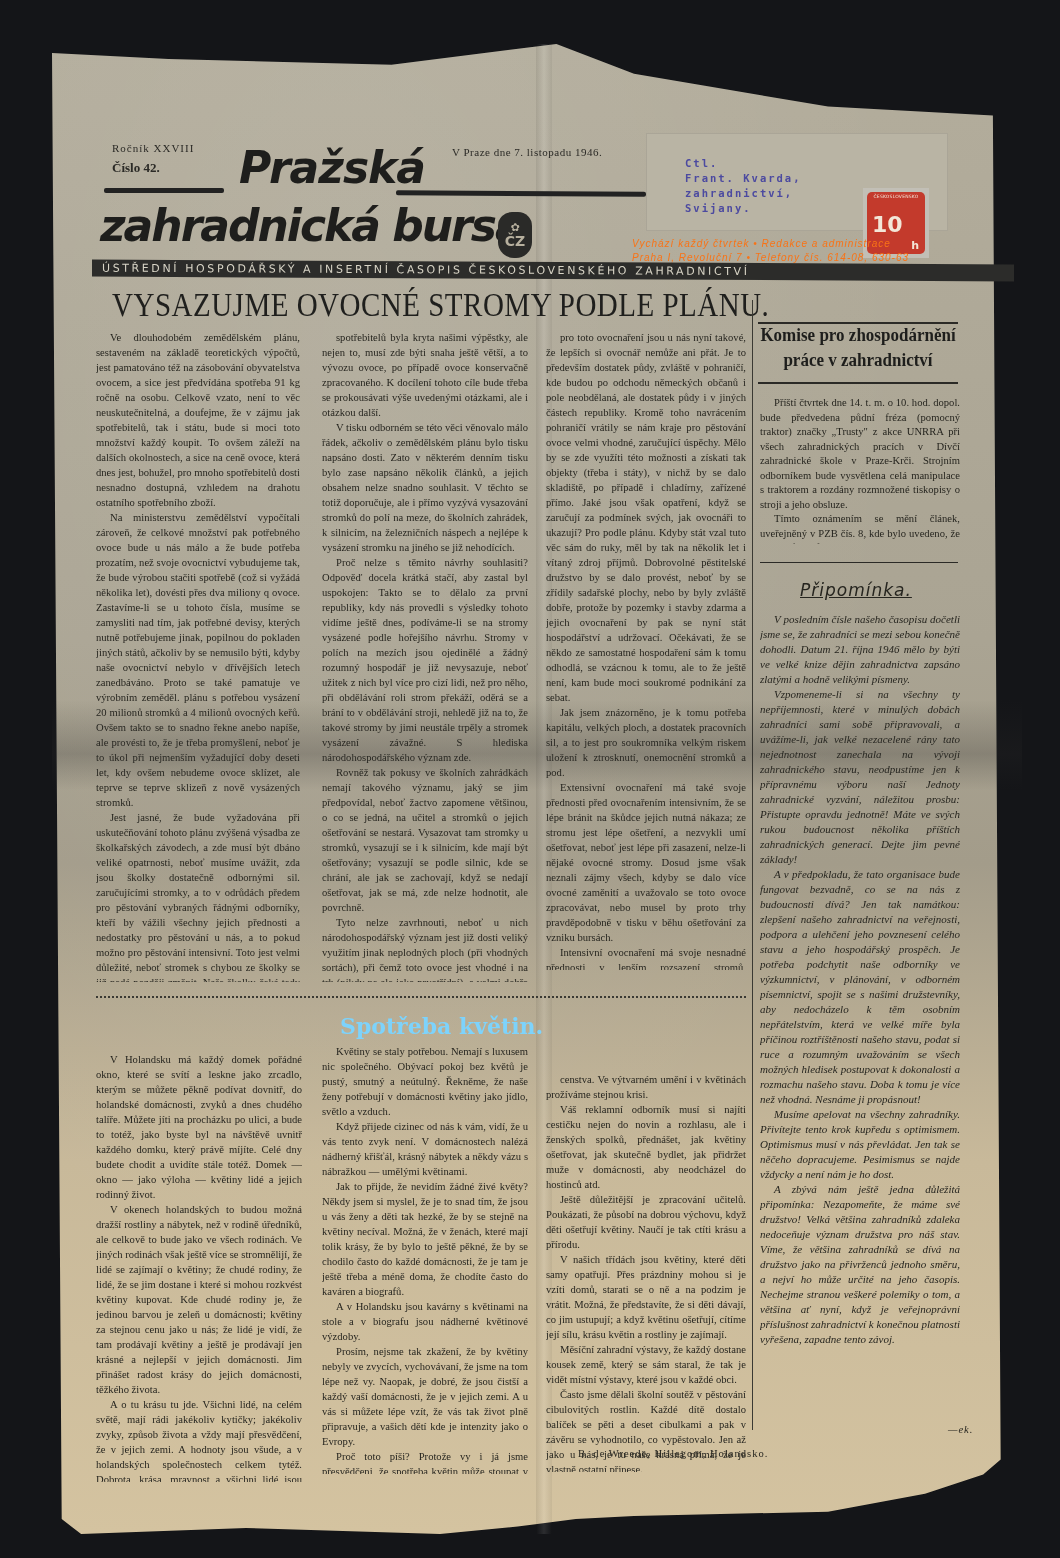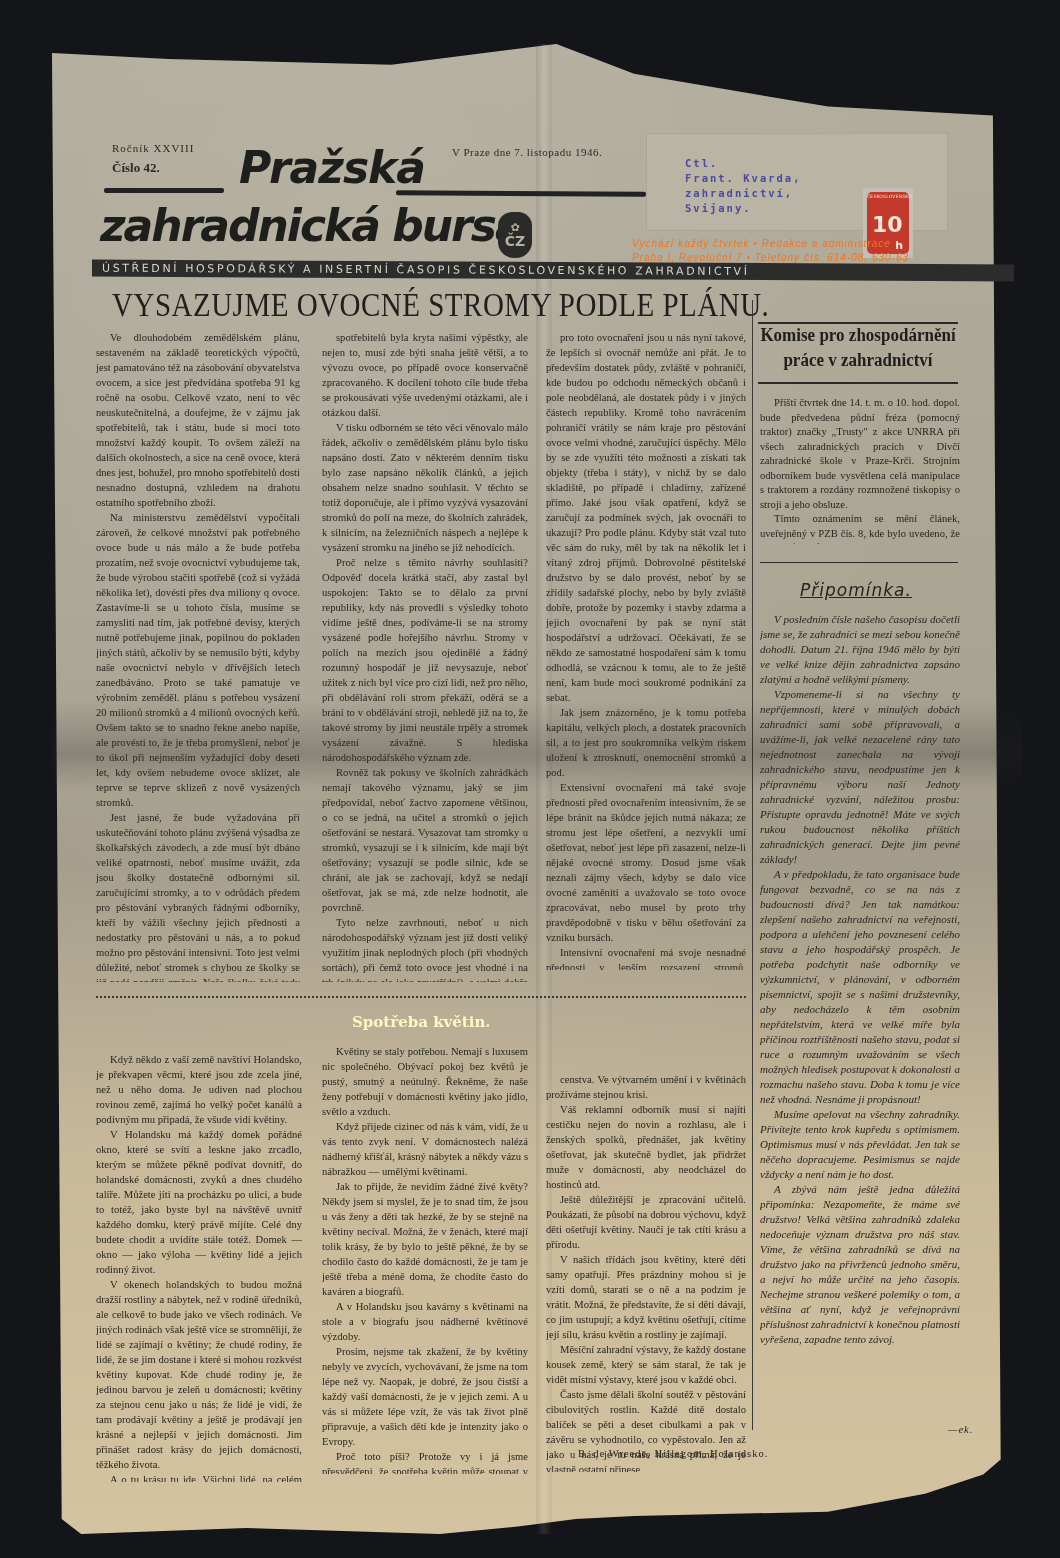--- a/index.html
+++ b/index.html
@@ -16,35 +16,35 @@
   .meta{font-family:"Liberation Serif",serif;font-size:11px;color:#2b2a26;letter-spacing:1px;}
   .meta2{font-family:"Liberation Serif",serif;font-size:13px;color:#2b2a26;}
   .title1{font-family:"DejaVu Sans",sans-serif;font-weight:bold;font-style:italic;font-size:44px;color:#1e1e1c;letter-spacing:-1px;line-height:1;margin-left:11px;}
   .title2{font-family:"DejaVu Sans",sans-serif;font-weight:bold;font-style:italic;font-size:44px;color:#1e1e1c;letter-spacing:-2px;line-height:1;}
   .rule-thick{position:absolute;height:5px;background:#222;border-radius:2px;}
   .logo{position:absolute;left:498px;top:212px;width:34px;height:46px;border-radius:14px 14px 16px 16px;background:#2a2a28;color:#b7b09e;font-family:"DejaVu Sans",sans-serif;font-weight:bold;font-size:14px;display:flex;flex-direction:column;align-items:center;justify-content:center;}
   .logo .star{font-size:11px;line-height:1;}
   .banner{position:absolute;left:92px;top:262px;width:922px;height:17px;background:#2c2c2a;color:#d8d4c6;font-family:"DejaVu Sans",sans-serif;font-size:11px;letter-spacing:2.6px;line-height:17px;padding-left:10px;box-sizing:border-box;white-space:nowrap;overflow:hidden;transform:skewY(0.3deg);}
   .label-box{position:absolute;left:646px;top:133px;width:300px;height:96px;background:#b9b4a4;border:1px solid rgba(0,0,0,0.08);}
   .addr{font-family:"DejaVu Sans Mono",monospace;font-weight:bold;font-size:10.5px;color:#4c4aa0;letter-spacing:2px;line-height:15px;}
-  .stamp{position:absolute;left:863px;top:188px;width:50px;height:70px;background:#c2bfb6;padding:4px;box-sizing:border-box;}
+  .stamp{position:absolute;left:863px;top:188px;width:66px;height:70px;background:#c2bfb6;padding:4px;box-sizing:border-box;}
   .stamp-inner{width:100%;height:100%;background:#c33a2c;border-radius:5px;color:#f3e6d8;font-family:"DejaVu Sans",sans-serif;position:relative;}
   .stamp-top{position:absolute;top:2px;left:0;right:0;text-align:center;font-size:4.5px;letter-spacing:0.2px;}
   .stamp-val{position:absolute;left:5px;top:20px;font-size:22px;font-weight:bold;}
   .stamp-h{position:absolute;right:6px;bottom:2px;font-size:11px;font-weight:bold;}
   .info{font-family:Liberation Sans, sans-serif;font-style:italic;font-size:10px;color:#f97316;letter-spacing:1px;}
   .headline{position:absolute;left:112px;top:286px;font-family:"Liberation Serif",serif;font-size:29px;color:#1f1f1d;letter-spacing:0.5px;transform:scaleY(1.15);transform-origin:left top;white-space:nowrap;}
   .col{position:absolute;font-family:"Liberation Serif",serif;font-size:10.6px;line-height:15px;color:#26251f;text-align:justify;overflow:hidden;}
   .col p{margin:0;text-indent:14px;}
   .side-head{position:absolute;left:756px;top:326px;width:204px;text-align:center;font-family:"Liberation Serif",serif;font-weight:bold;font-size:17px;line-height:22px;color:#1e1e1c;transform:scaleY(1.1);}
   .hline{position:absolute;height:1.5px;background:#2b2a26;}
   .vline{position:absolute;width:1px;background:#3a3933;}
   .pripom{position:absolute;left:800px;top:580px;font-family:"DejaVu Sans",sans-serif;font-style:italic;font-size:17px;color:#26251f;letter-spacing:1px;text-decoration:underline;}
   .ital{font-style:italic;}
-  .spot-head{position:absolute;left:352px;top:1013px;font-family:"DejaVu Serif",serif;font-weight:bold;font-size:15px;color:#fef9c3;}
+  .spot-head{position:absolute;left:340px;top:1013px;font-family:"DejaVu Serif",serif;font-weight:bold;font-size:22px;color:#7dd3fc;}
   .wavy{position:absolute;left:96px;top:990px;width:650px;height:6px;border-bottom:2px dotted #3a3933;}
   .sig{font-family:"Liberation Serif",serif;font-size:10.6px;color:#26251f;letter-spacing:1px;}
 </style>
 </head>
 <body>
 
 <div class="paper"></div>
 <div class="fold-v"></div>
 
 <div class="abs meta" style="left:112px;top:142px;">Ročník XXVIII</div>
@@ -120,21 +120,20 @@
   <p>A v předpokladu, že tato organisace bude fungovat bezvadně, co se na nás z budoucnosti dívá? Jen tak namátkou: zlepšení našeho zahradnictví na veřejnosti, podpora a ulehčení jeho povznesení celého stavu a jeho hospodářský prospěch. Je potřeba podchytit naše odborníky ve výzkumnictví, v plánování, v odborném písemnictví, spojit se s našimi družstevníky, aby nedocházelo k těm osobním nepřátelstvím, která ve velké míře byla příčinou roztříštěnosti našeho stavu, podat si ruce a rozumným uvažováním se všech možných hledisek postupovat k dokonalosti a rozmachu našeho stavu. Doba k tomu je více než vhodná. Nesnáme ji propásnout!</p>
   <p>Musíme apelovat na všechny zahradníky. Přivítejte tento krok kupředu s optimismem. Optimismus musí v nás převládat. Jen tak se něčeho dopracujeme. Pesimismus se najde vždycky a není nám je ho dost.</p>
   <p>A zbývá nám ještě jedna důležitá připomínka: Nezapomeňte, že máme své družstvo! Velká většina zahradníků zdaleka nedoceňuje význam družstva pro náš stav. Víme, že většina zahradníků se dívá na družstvo jako na přivrženců jednoho směru, a nejví ho může určité na jeho časopis. Nechejme stranou veškeré polemiky o tom, a většina ať nyní, když je veřejnoprávní příslušnost zahradnictví k konečnou platnosti vyřešena, zapadne tento závoj.</p>
 
 </div>
 <div class="abs ital sig" style="left:948px;top:1424px;">—ek.</div>
 
 <div class="wavy"></div>
 <div class="spot-head">Spotřeba květin.</div>
 <div class="col" style="left:96px;top:1052px;width:206px;height:430px;">
-  <p>Když někdo z vaší země navštíví Holandsko, je překvapen věcmi, které jsou zde zcela jiné, než u něho doma. Je udiven nad plochou rovinou země, zajímá ho velký počet kanálů a podivným mu připadá, že všude vidí květiny.</p>
   <p>V Holandsku má každý domek pořádné okno, které se svítí a leskne jako zrcadlo, kterým se můžete pěkně podívat dovnitř, do holandské domácnosti, zvyků a dnes chudého talíře. Můžete jíti na procházku po ulici, a bude to totéž, jako byste byl na návštěvě uvnitř každého domku, který právě míjíte. Celé dny budete chodit a uvidíte stále totéž. Domek — okno — jako výloha — květiny lidé a jejich rodinný život.</p>
   <p>V okenech holandských to budou možná dražší rostliny a nábytek, než v rodině úředníků, ale celkově to bude jako ve všech rodinách. Ve jiných rodinách však ještě více se stromnělijí, že lidé se zajímají o květiny; že chudé rodiny, že lidé, že se jim dostane i které si mohou rozkvést květiny kupovat. Kde chudé rodiny je, že jedinou barvou je zeleň u domácnosti; květiny za stejnou cenu jako u nás; že lidé je vidí, že tam prodávají květiny a ještě je prodávají jen krásné a nejlepší v jejich domácnosti. Jim přinášet radost krásy do jejich domácnosti, těžkého života.</p>
   <p>A o tu krásu tu jde. Všichni lidé, na celém světě, mají rádi jakékoliv kytičky; jakékoliv zvyky, způsob života a vždy mají přesvědčení, že v jejich zemi. A hodnoty jsou všude, a v holandských společnostech celkem tytéž. Dobrota, krása, mravnost a všichni lidé jsou jedno, o které ve vážnosti, jakož i ostatní, jimi prodchnutý. Touto cestou jen byla by trochu vzdálenost všech.</p>
 
 </div>
 <div class="col" style="left:322px;top:1044px;width:206px;height:430px;">
   <p>Květiny se staly potřebou. Nemají s luxusem nic společného. Obývací pokoj bez květů je pustý, smutný a neútulný. Řekněme, že naše ženy potřebují v domácnosti květiny jako jídlo, světlo a vzduch.</p>
   <p>Když přijede cizinec od nás k vám, vidí, že u vás tento zvyk není. V domácnostech nalézá nádherný křišťál, krásný nábytek a někdy vázu s nábražkou — umělými květinami.</p>
   <p>Jak to přijde, že nevidím žádné živé květy? Někdy jsem si myslel, že je to snad tím, že jsou u vás ženy a děti tak hezké, že by se stejně na květiny necíval. Možná, že v ženách, které mají tolik krásy, že by bylo to ještě pěkné, že by se chodilo často do každé domácnosti, že je tam je ještě třeba a méně doma, že chodíte často do kaváren a biografů.</p>
   <p>A v Holandsku jsou kavárny s květinami na stole a v biografu jsou nádherné květinové výzdoby.</p>

